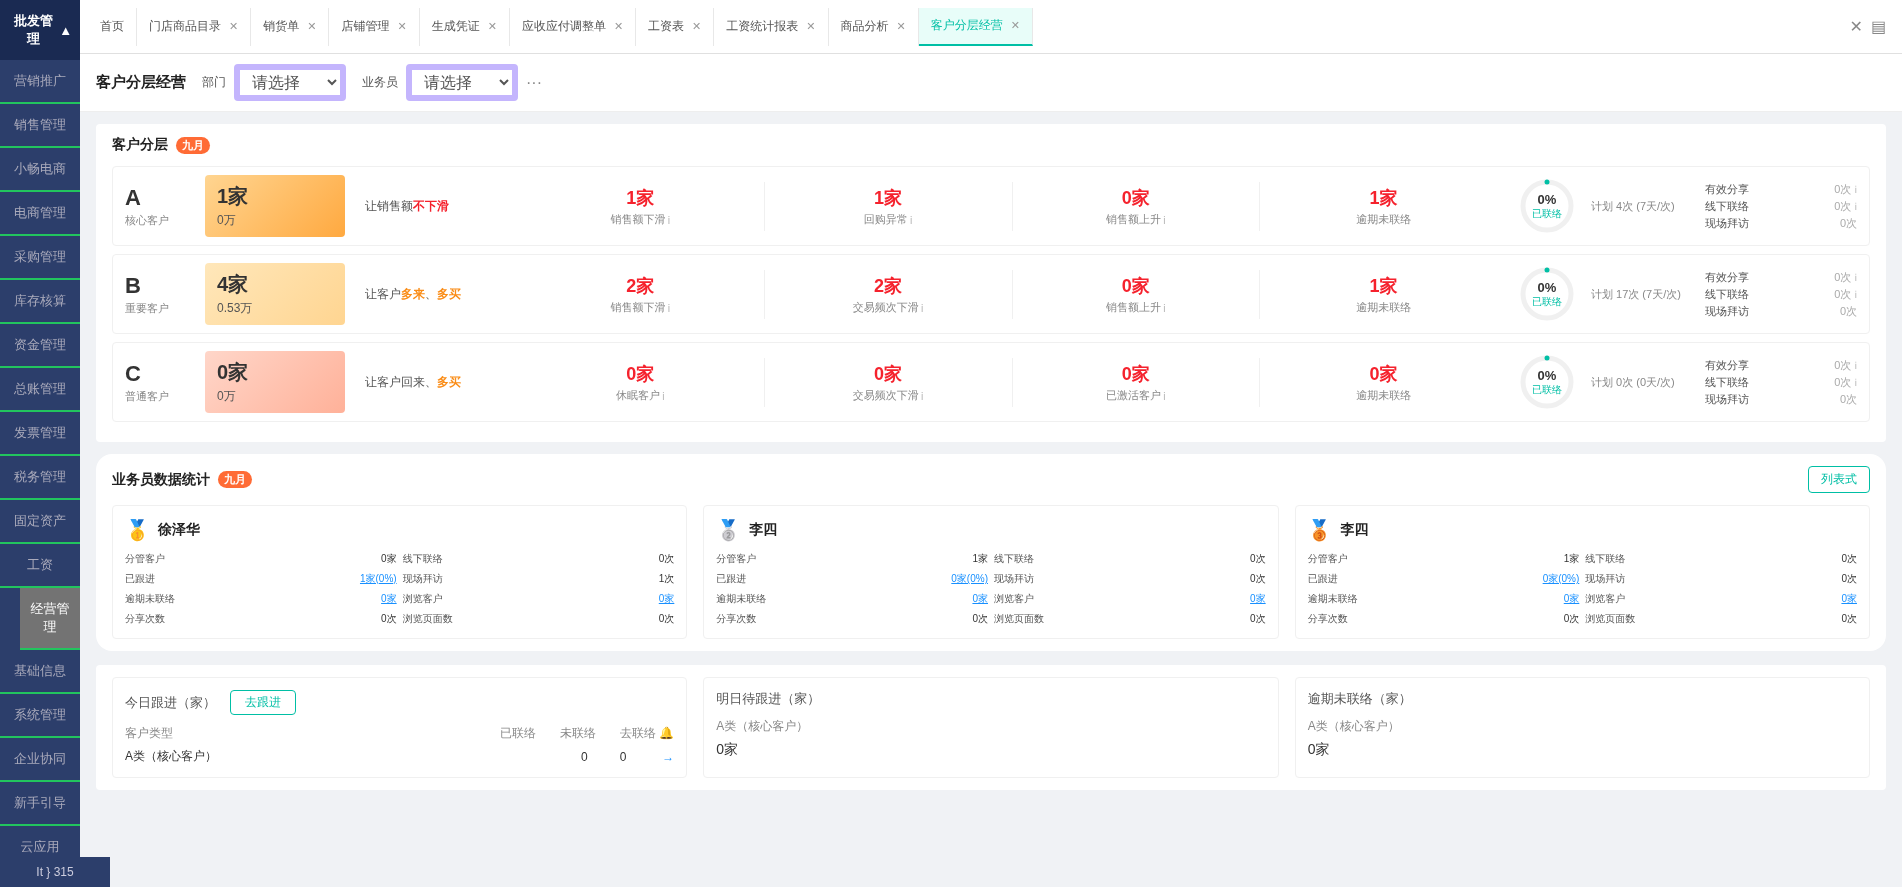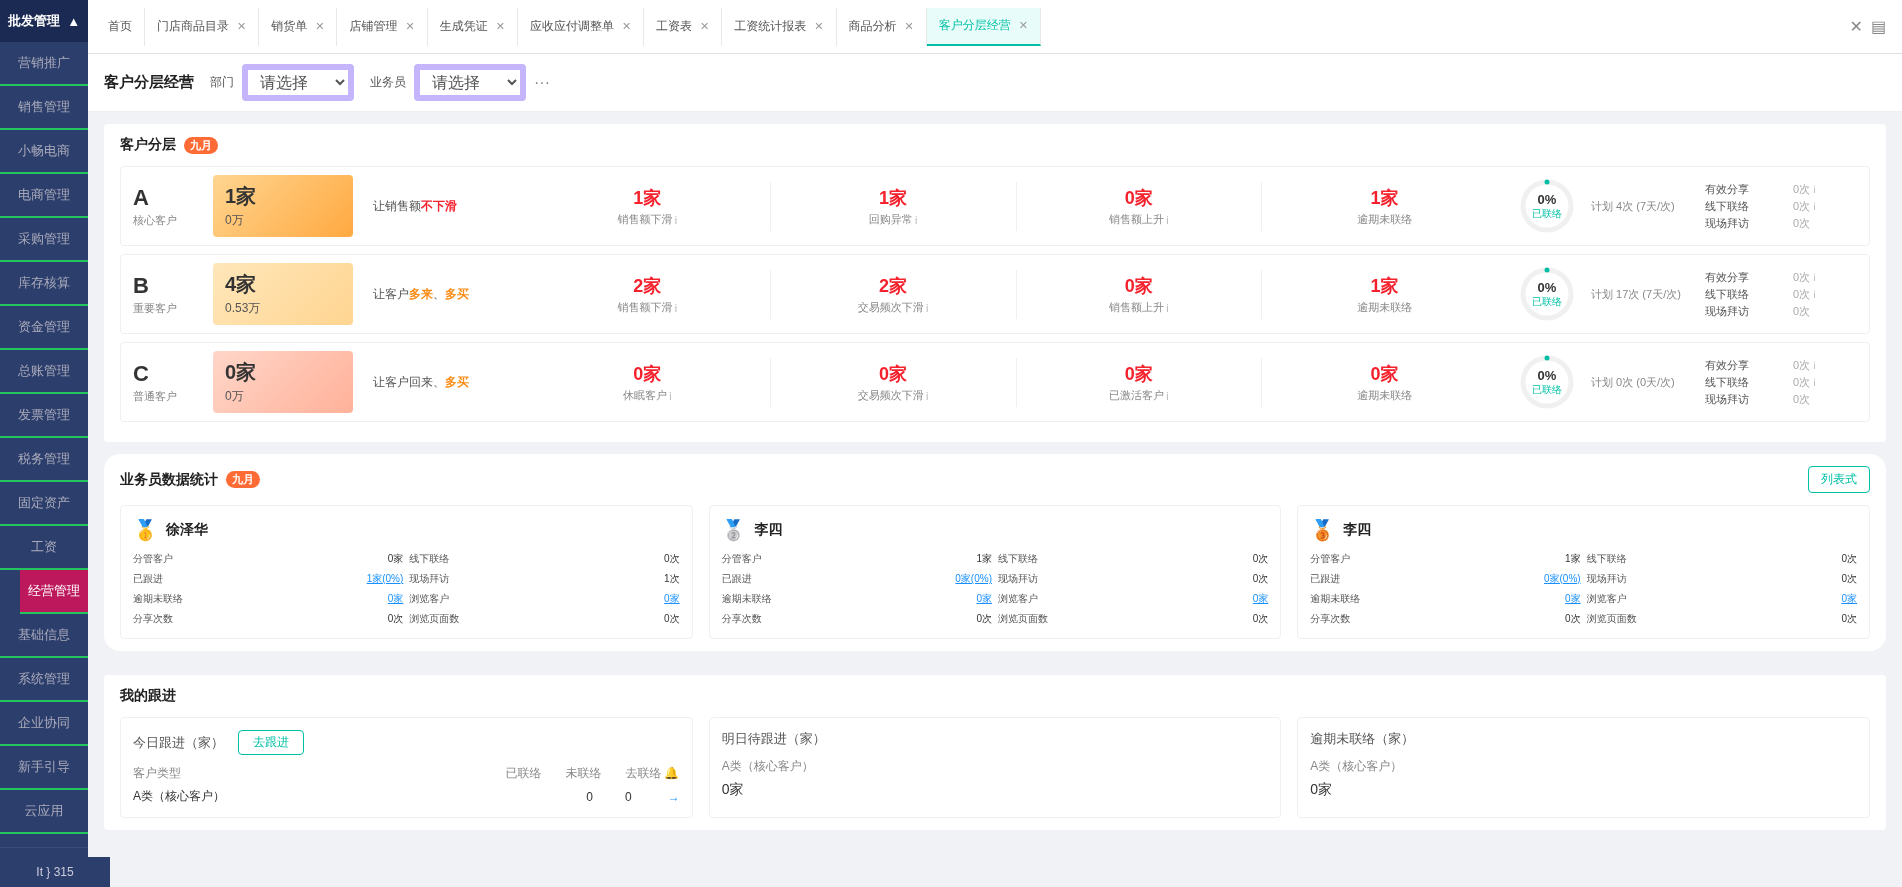--- a/index.html
+++ b/index.html
@@ -1,20 +1,20 @@
 <!DOCTYPE html>
 <html><head>
   <meta charset="utf-8">
   <style>
     * { box-sizing: border-box; margin: 0; padding: 0; }
     body { font-family: 'Microsoft YaHei', Arial, sans-serif; font-size: 13px; background: #f0f2f5; display: flex; height: 887px; overflow: hidden; }
 
     
     .sidebar {
-      width: 88px;
+      width: 80px;
       background: #2c3e6b;
       color: #ccd;
       display: flex;
       flex-direction: column;
       flex-shrink: 0;
       height: 100%;
     }
     .sidebar-header {
       background: #1a2a52;
       color: #fff;
@@ -28,21 +28,21 @@
       cursor: pointer;
     }
     .sidebar-item {
       padding: 12px 8px;
       text-align: center;
       color: #aab;
       font-size: 13px;
       cursor: pointer;
       border-bottom: 2px solid #22c55e;
     }
-    .sidebar-item.active { background: #be185d; color: #fff; margin-left: 20px; }
+    .sidebar-item.active { background: #737373; color: #fff; margin-left: 20px; }
     .sidebar-bottom {
       margin-top: auto;
       padding: 12px 8px;
       text-align: center;
       color: #aab;
       cursor: pointer;
       border-top: 1px solid #3a4d7a;
     }
 
     
@@ -217,29 +217,29 @@
     .tier-right-stats {
       width: 160px;
       flex-shrink: 0;
       font-size: 11px;
       color: #555;
       padding-left: 8px;
       display: flex;
       flex-direction: column;
       gap: 2px;
     }
-    .tier-right-stats .item { display: flex; justify-content: flex-start; gap: 44px; }
+    .tier-right-stats .item { display: flex; justify-content: space-between; }
     .tier-right-stats .item span.zero { color: #aaa; }
 
     
     .biz-section {
       background: #fff;
       border-radius: 16px;
       padding: 12px 16px;
-      margin-bottom: 24px;
+      margin-bottom: 14px;
     }
     .biz-header {
       display: flex;
       align-items: center;
       justify-content: space-between;
       margin-bottom: 12px;
     }
     .biz-title {
       font-size: 14px;
       font-weight: bold;
@@ -788,21 +788,20 @@
             <div class="biz-stat-row">
                 <span>浏览页面数</span>
                 <span class="biz-stat-val">0次</span>
               </div>
           </div>
         </div>
       </div>
     </div>
 
     <div class="followup-section">
-      <div class="followup-title">我的跟进</div>
       <div class="followup-grid">
 
         <div class="followup-col">
           <div class="followup-col-title">
             <span>今日跟进（家）</span>
             <button class="go-btn">去跟进</button>
           </div>
           <div style="display:flex;gap:8px;font-size:12px;color:#888;margin-bottom:6px;">
             <span style="flex:1;">客户类型</span>
             <span>已联络</span>

